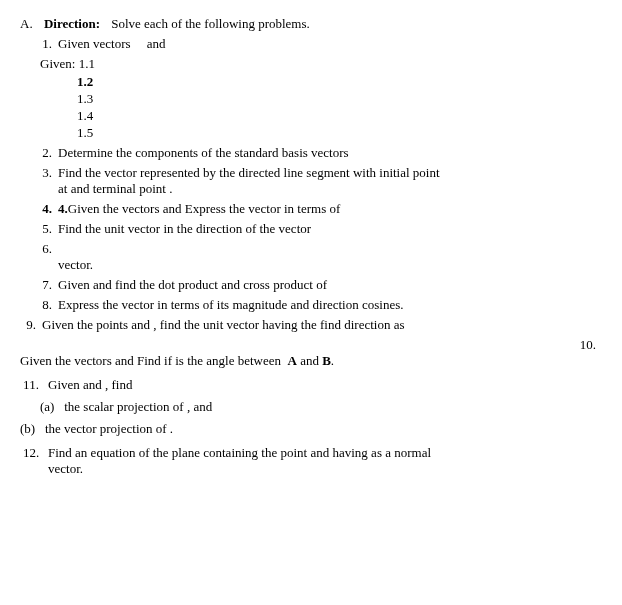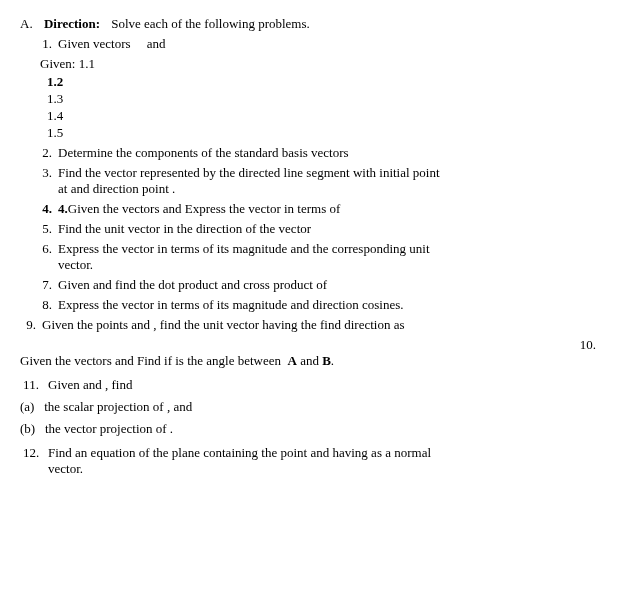--- a/index.html
+++ b/index.html
@@ -27,21 +27,21 @@
     }
     .bold {
       font-weight: bold;
     }
     .find-line {
       margin-left: 20px;
       margin-bottom: 2px;
     }
     .sub-list {
       list-style: none;
-      margin-left: 27px;
+      margin-left: 57px;
       margin-bottom: 4px;
     }
     .sub-list li {
       margin-bottom: 1px;
     }
     .numbered-item {
       display: flex;
       margin-bottom: 4px;
       margin-left: 10px;
     }
@@ -120,40 +120,40 @@
 
   <div class="numbered-item">
     <span class="num">2.</span>
     <span class="content">Determine the components of the standard basis vectors</span>
   </div>
 
   <div class="numbered-item">
     <span class="num">3.</span>
     <span class="content">
       <span>Find the vector represented by the directed line segment  with initial point</span><br>
-      <span>at  and direction point .</span>
+      <span>at  and terminal point .</span>
     </span>
   </div>
 
   <div class="numbered-item">
     <span class="num num-bold"><strong>4.</strong></span>
     <span class="content">
       <strong>4.</strong><span>Given the vectors and   Express the vector  in terms of</span>
     </span>
   </div>
 
   <div class="numbered-item">
     <span class="num">5.</span>
     <span class="content">Find the unit vector in the direction of the vector</span>
   </div>
 
   <div class="numbered-item">
     <span class="num">6.</span>
     <span class="content">
-      <span>Express the vector in terms of its magnitude and the corresponding unit</span><br>
+      <br>
       <span>vector.</span>
     </span>
   </div>
 
   <div class="numbered-item">
     <span class="num">7.</span>
     <span class="content">Given  and  find the dot product and cross product of</span>
   </div>
 
   <div class="numbered-item">
@@ -172,21 +172,21 @@
       <span>Given the vectors and   Find  if  is the angle between</span>
       &nbsp;<strong>A</strong>&nbsp;<span>and</span>&nbsp;<strong>B</strong>.
     </span>
   </div>
 
   <div class="standalone-item">
     <span class="standalone-num">11.</span>
     <span class="content">Given  and , find</span>
   </div>
 
-  <div style="margin-bottom:6px;">
+  <div style="margin-left:20px; margin-bottom:6px;">
     <span>(a)</span>&nbsp;&nbsp;
     <span>the scalar projection of , and</span>
   </div>
 
   <div style="margin-bottom:8px;">
     <span>(b)</span>&nbsp;&nbsp;
     <span>the vector projection of .</span>
   </div>
 
   <div class="standalone-item">

